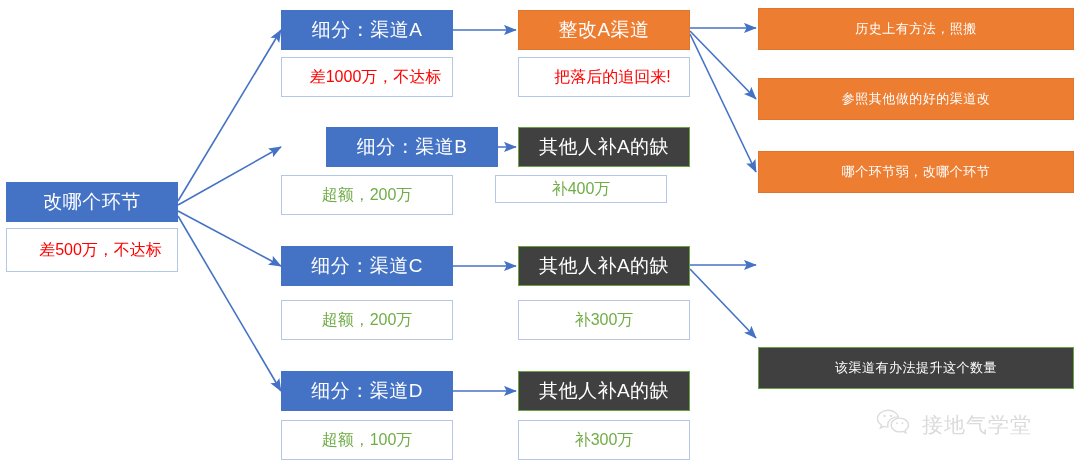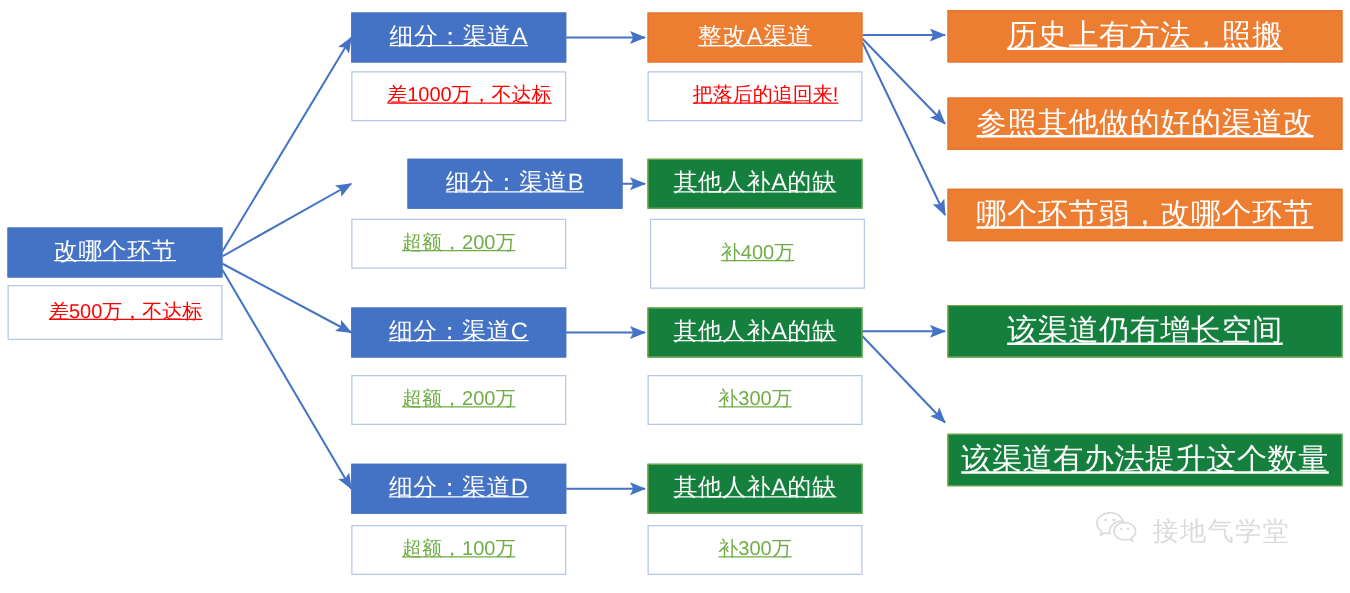--- a/index.html
+++ b/index.html
@@ -27,39 +27,38 @@
   }
   .node {
     position: absolute;
     box-sizing: border-box;
     display: flex;
     align-items: center;
     justify-content: center;
     text-align: left;
     line-height: 1.1;
     white-space: nowrap;
-    text-decoration: underline;
   }
   .head {
     color: #ffffff;
     font-size: 19px;
     letter-spacing: 0.5px;
   }
   .head.blue   { background: #4472c4; border: 1px solid #4472c4; }
   .head.orange { background: #ed7d31; border: 1px solid #e0762c; }
-  .head.green  { background: #15803d; border: 1px solid #6aa342; }
+  .head.green  { background: #404040; border: 1px solid #6aa342; }
   .sub {
     background: #ffffff;
     border: 1px solid #b4c7e7;
     font-size: 16px;
   }
   .sub.red   { color: #ff0000; padding-left: 17px; }
   .sub.green { color: #70ad47; }
   .wide {
-    font-size: 24px;
+    font-size: 13px;
     color: #ffffff;
   }
   .watermark {
     position: absolute;
     display: flex;
     align-items: center;
     gap: 12px;
     color: #dcdcdc;
     font-size: 21px;
     user-select: none;
@@ -111,33 +110,32 @@
   <div class="node head blue" style="left:281px; top:246px; width:172px; height:40px;">细分：渠道C</div>
   <div class="node sub green" style="left:281px; top:300px; width:172px; height:40px;">超额，200万</div>
 
   <div class="node head blue" style="left:281px; top:371px; width:172px; height:40px;">细分：渠道D</div>
   <div class="node sub green" style="left:281px; top:420px; width:172px; height:40px;">超额，100万</div>
 
   <div class="node head orange" style="left:518px; top:10px; width:172px; height:40px;">整改A渠道</div>
   <div class="node sub red" style="left:518px; top:57px; width:172px; height:40px;">把落后的追回来!</div>
 
   <div class="node head green" style="left:518px; top:127px; width:172px; height:40px;">其他人补A的缺</div>
-  <div class="node sub green" style="left:520px; top:175px; width:172px; height:56px;">补400万</div>
+  <div class="node sub green" style="left:495px; top:175px; width:172px; height:28px;">补400万</div>
 
   <div class="node head green" style="left:518px; top:246px; width:172px; height:40px;">其他人补A的缺</div>
   <div class="node sub green" style="left:518px; top:300px; width:172px; height:40px;">补300万</div>
 
   <div class="node head green" style="left:518px; top:371px; width:172px; height:40px;">其他人补A的缺</div>
   <div class="node sub green" style="left:518px; top:420px; width:172px; height:40px;">补300万</div>
 
   <div class="node head orange wide" style="left:758px; top:8px; width:316px; height:42px;">历史上有方法，照搬</div>
   <div class="node head orange wide" style="left:758px; top:78px; width:316px; height:42px;">参照其他做的好的渠道改</div>
   <div class="node head orange wide" style="left:758px; top:151px; width:316px; height:42px;">哪个环节弱，改哪个环节</div>
 
-  <div class="node head green wide" style="left:758px; top:244px; width:316px; height:42px;">该渠道仍有增长空间</div>
   <div class="node head green wide" style="left:758px; top:317px; width:316px; height:42px;margin-top:30px;">该渠道有办法提升这个数量</div>
 
   <div class="watermark" style="left:876px; top:408px;">
     <span class="wm-icon">
       <svg width="34" height="28" viewBox="0 0 34 28" xmlns="http://www.w3.org/2000/svg">
         <path d="M12.2 2.2C6.2 2.2 1.5 6.0 1.5 10.6c0 2.6 1.5 4.9 3.9 6.4l-1.0 3.0 3.4-1.7c1.4 0.4 2.2 0.6 3.6 0.6h0.6c-0.2-0.6-0.3-1.3-0.3-2.0 0-4.4 4.3-8.0 9.6-8.0 0.4 0 0.7 0 1.1 0.05C21.5 5.3 17.3 2.2 12.2 2.2z" fill="none" stroke="#dcdcdc" stroke-width="1.4"></path>
         <circle cx="8.6" cy="8.0" r="1.15" fill="#dcdcdc"></circle>
         <circle cx="15.1" cy="8.0" r="1.15" fill="#dcdcdc"></circle>
         <path d="M32.5 17.0c0-3.8-3.9-6.9-8.7-6.9s-8.7 3.1-8.7 6.9 3.9 6.9 8.7 6.9c1.1 0 2.2-0.2 3.2-0.5l3.0 1.5-0.9-2.6c2.1-1.3 3.4-3.2 3.4-5.3z" fill="none" stroke="#dcdcdc" stroke-width="1.4"></path>
         <circle cx="21.0" cy="15.2" r="0.95" fill="#dcdcdc"></circle>

